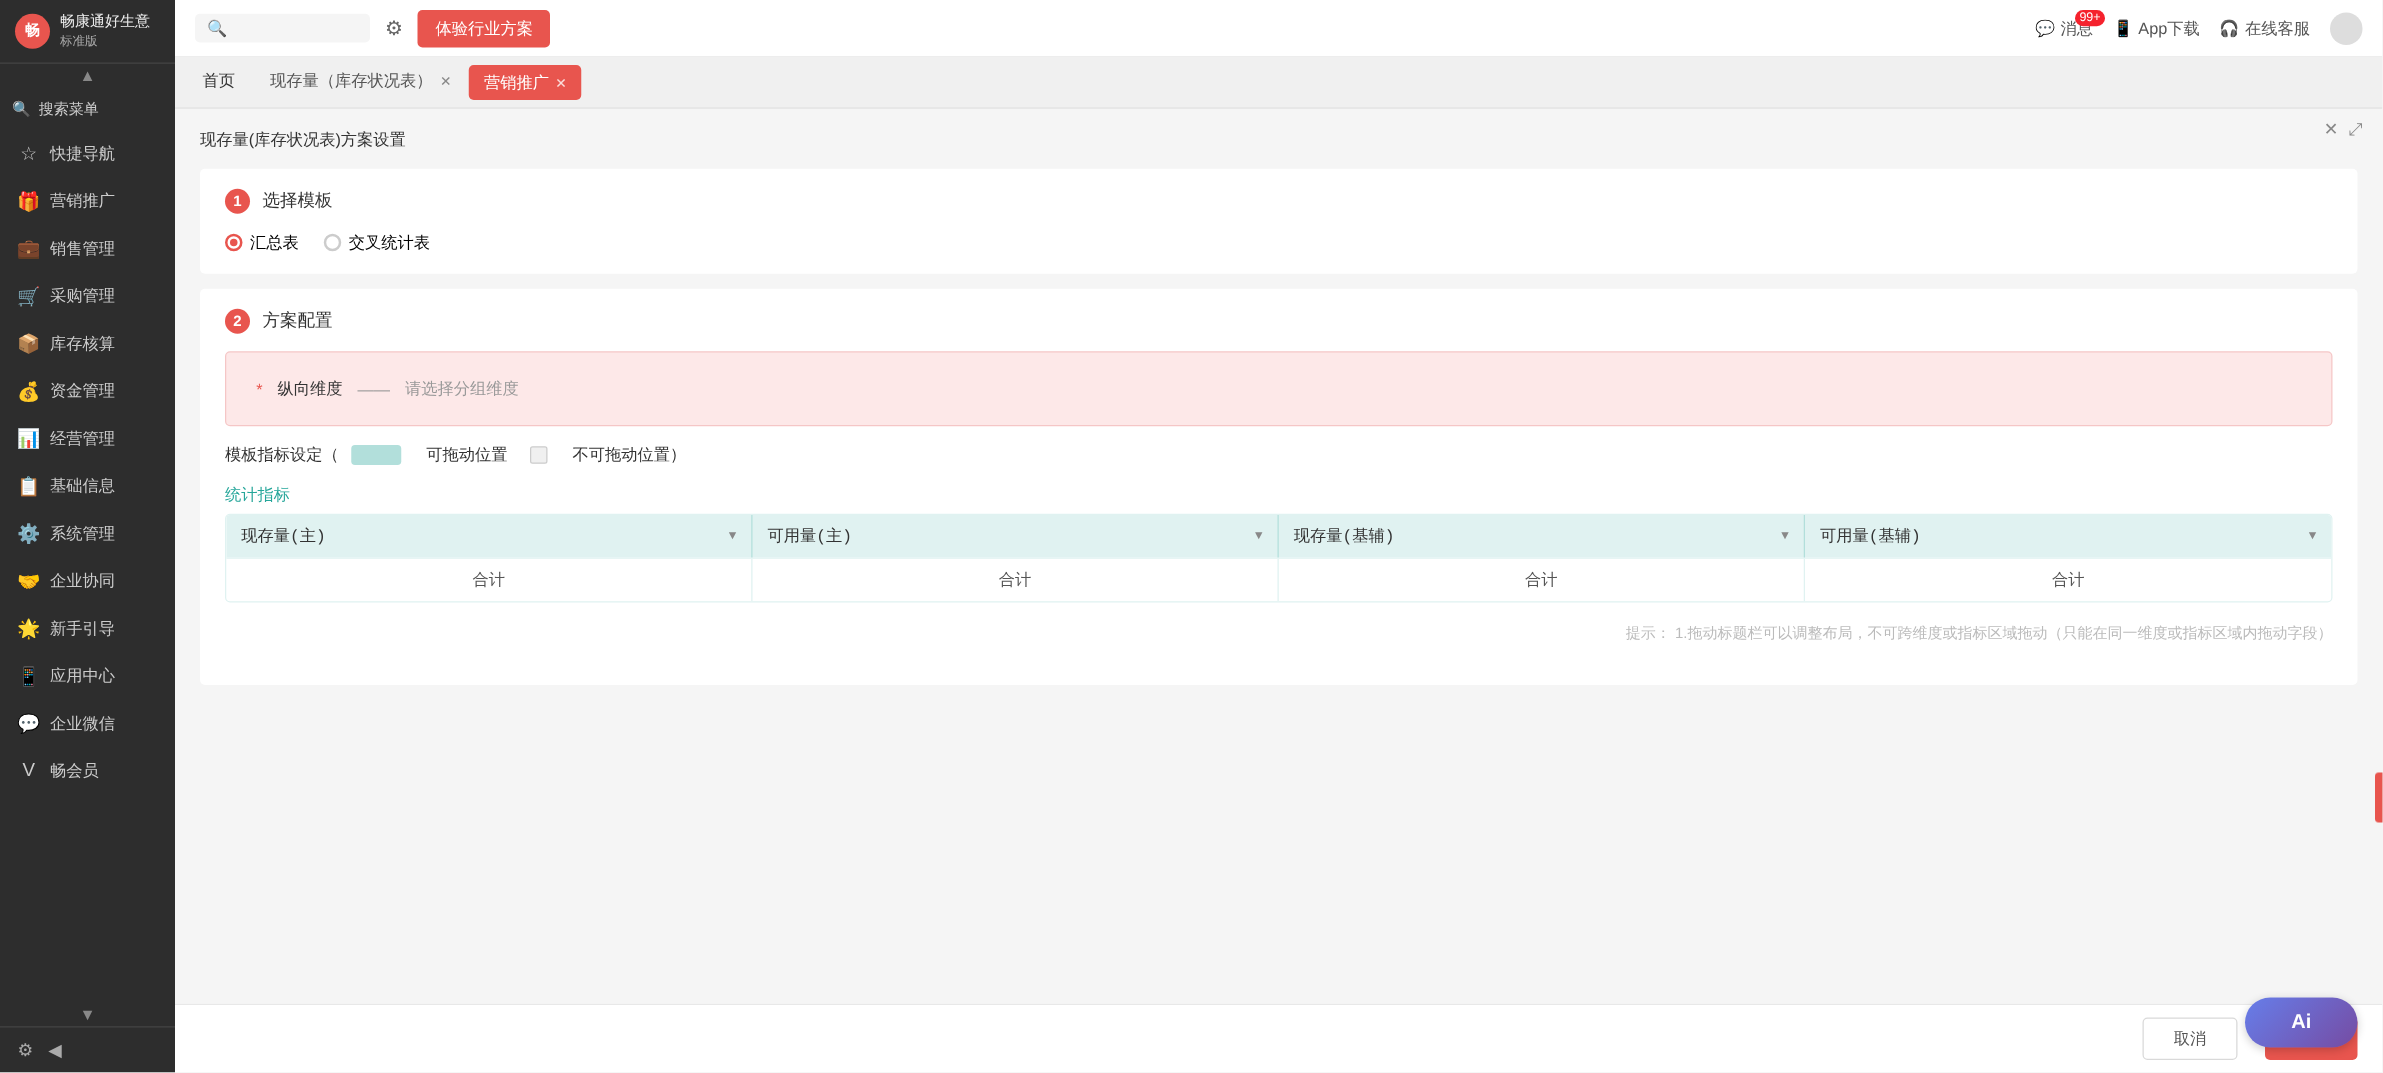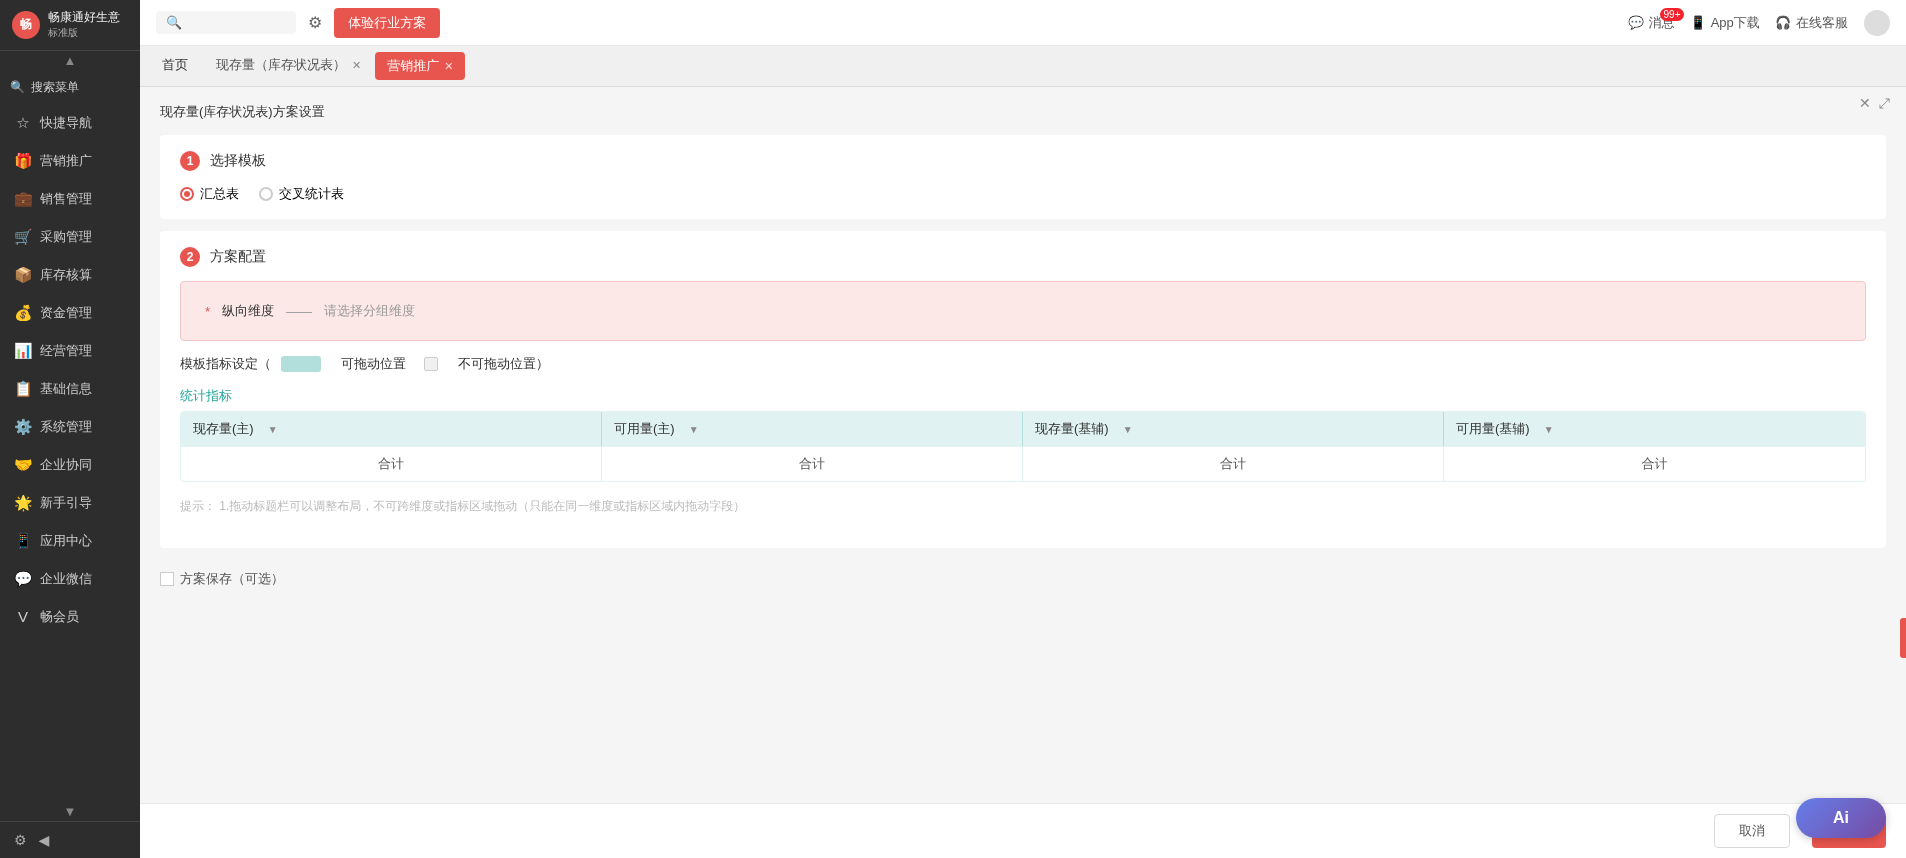--- a/index.html
+++ b/index.html
@@ -220,40 +220,41 @@
       border-radius: 4px;
       overflow: hidden;
     }
     .stats-table-header {
       display: grid;
       grid-template-columns: repeat(4, 1fr);
       background: #e0f2f1;
     }
     .stats-col-header {
       padding: 8px 12px;
-      display: flex; align-items: center; justify-content: flex-start; gap: 14px;
+      display: flex; align-items: center; justify-content: space-between; gap: 4px;
       font-size: 13px; color: #333;
       border-right: 1px solid #b2dfdb;
+      font-family: Liberation Mono, monospace;
     }
     .stats-col-header:last-child { border-right: none; }
     .stats-table-row {
       display: grid;
       grid-template-columns: repeat(4, 1fr);
       border-top: 1px solid #e0f2f1;
     }
     .stats-cell {
       padding: 8px 12px;
       text-align: center;
       font-size: 13px; color: #555;
       border-right: 1px solid #e0f2f1;
     }
     .stats-cell:last-child { border-right: none; }
 
     .tip-section {
-      margin-top: 14px; margin-bottom: 14px;
+      margin-top: 14px; margin-bottom: 14px; text-align: right;
     }
     .tip-text { font-size: 12px; color: #bbb; line-height: 1.8; }
 
     
     .save-option {
       display: flex; align-items: center; gap: 6px;
       font-size: 13px; color: #555;
       padding: 10px 0;
       cursor: pointer;
     }
@@ -513,24 +514,20 @@
             <div class="stats-cell">合计</div>
           </div>
         </div>
       </div>
 
       <div class="tip-section">
         <div class="tip-text">提示：  1.拖动标题栏可以调整布局，不可跨维度或指标区域拖动（只能在同一维度或指标区域内拖动字段）</div>
       </div>
     </div>
 
-    <div class="save-option">
-      <div class="save-checkbox"></div>
-      <span>方案保存（可选）</span>
-    </div>
 
   </div>
 
   <div class="action-bar">
     <button class="btn-cancel">取消</button>
     <button class="btn-query">查询</button>
   </div>
 
 </div>
 

